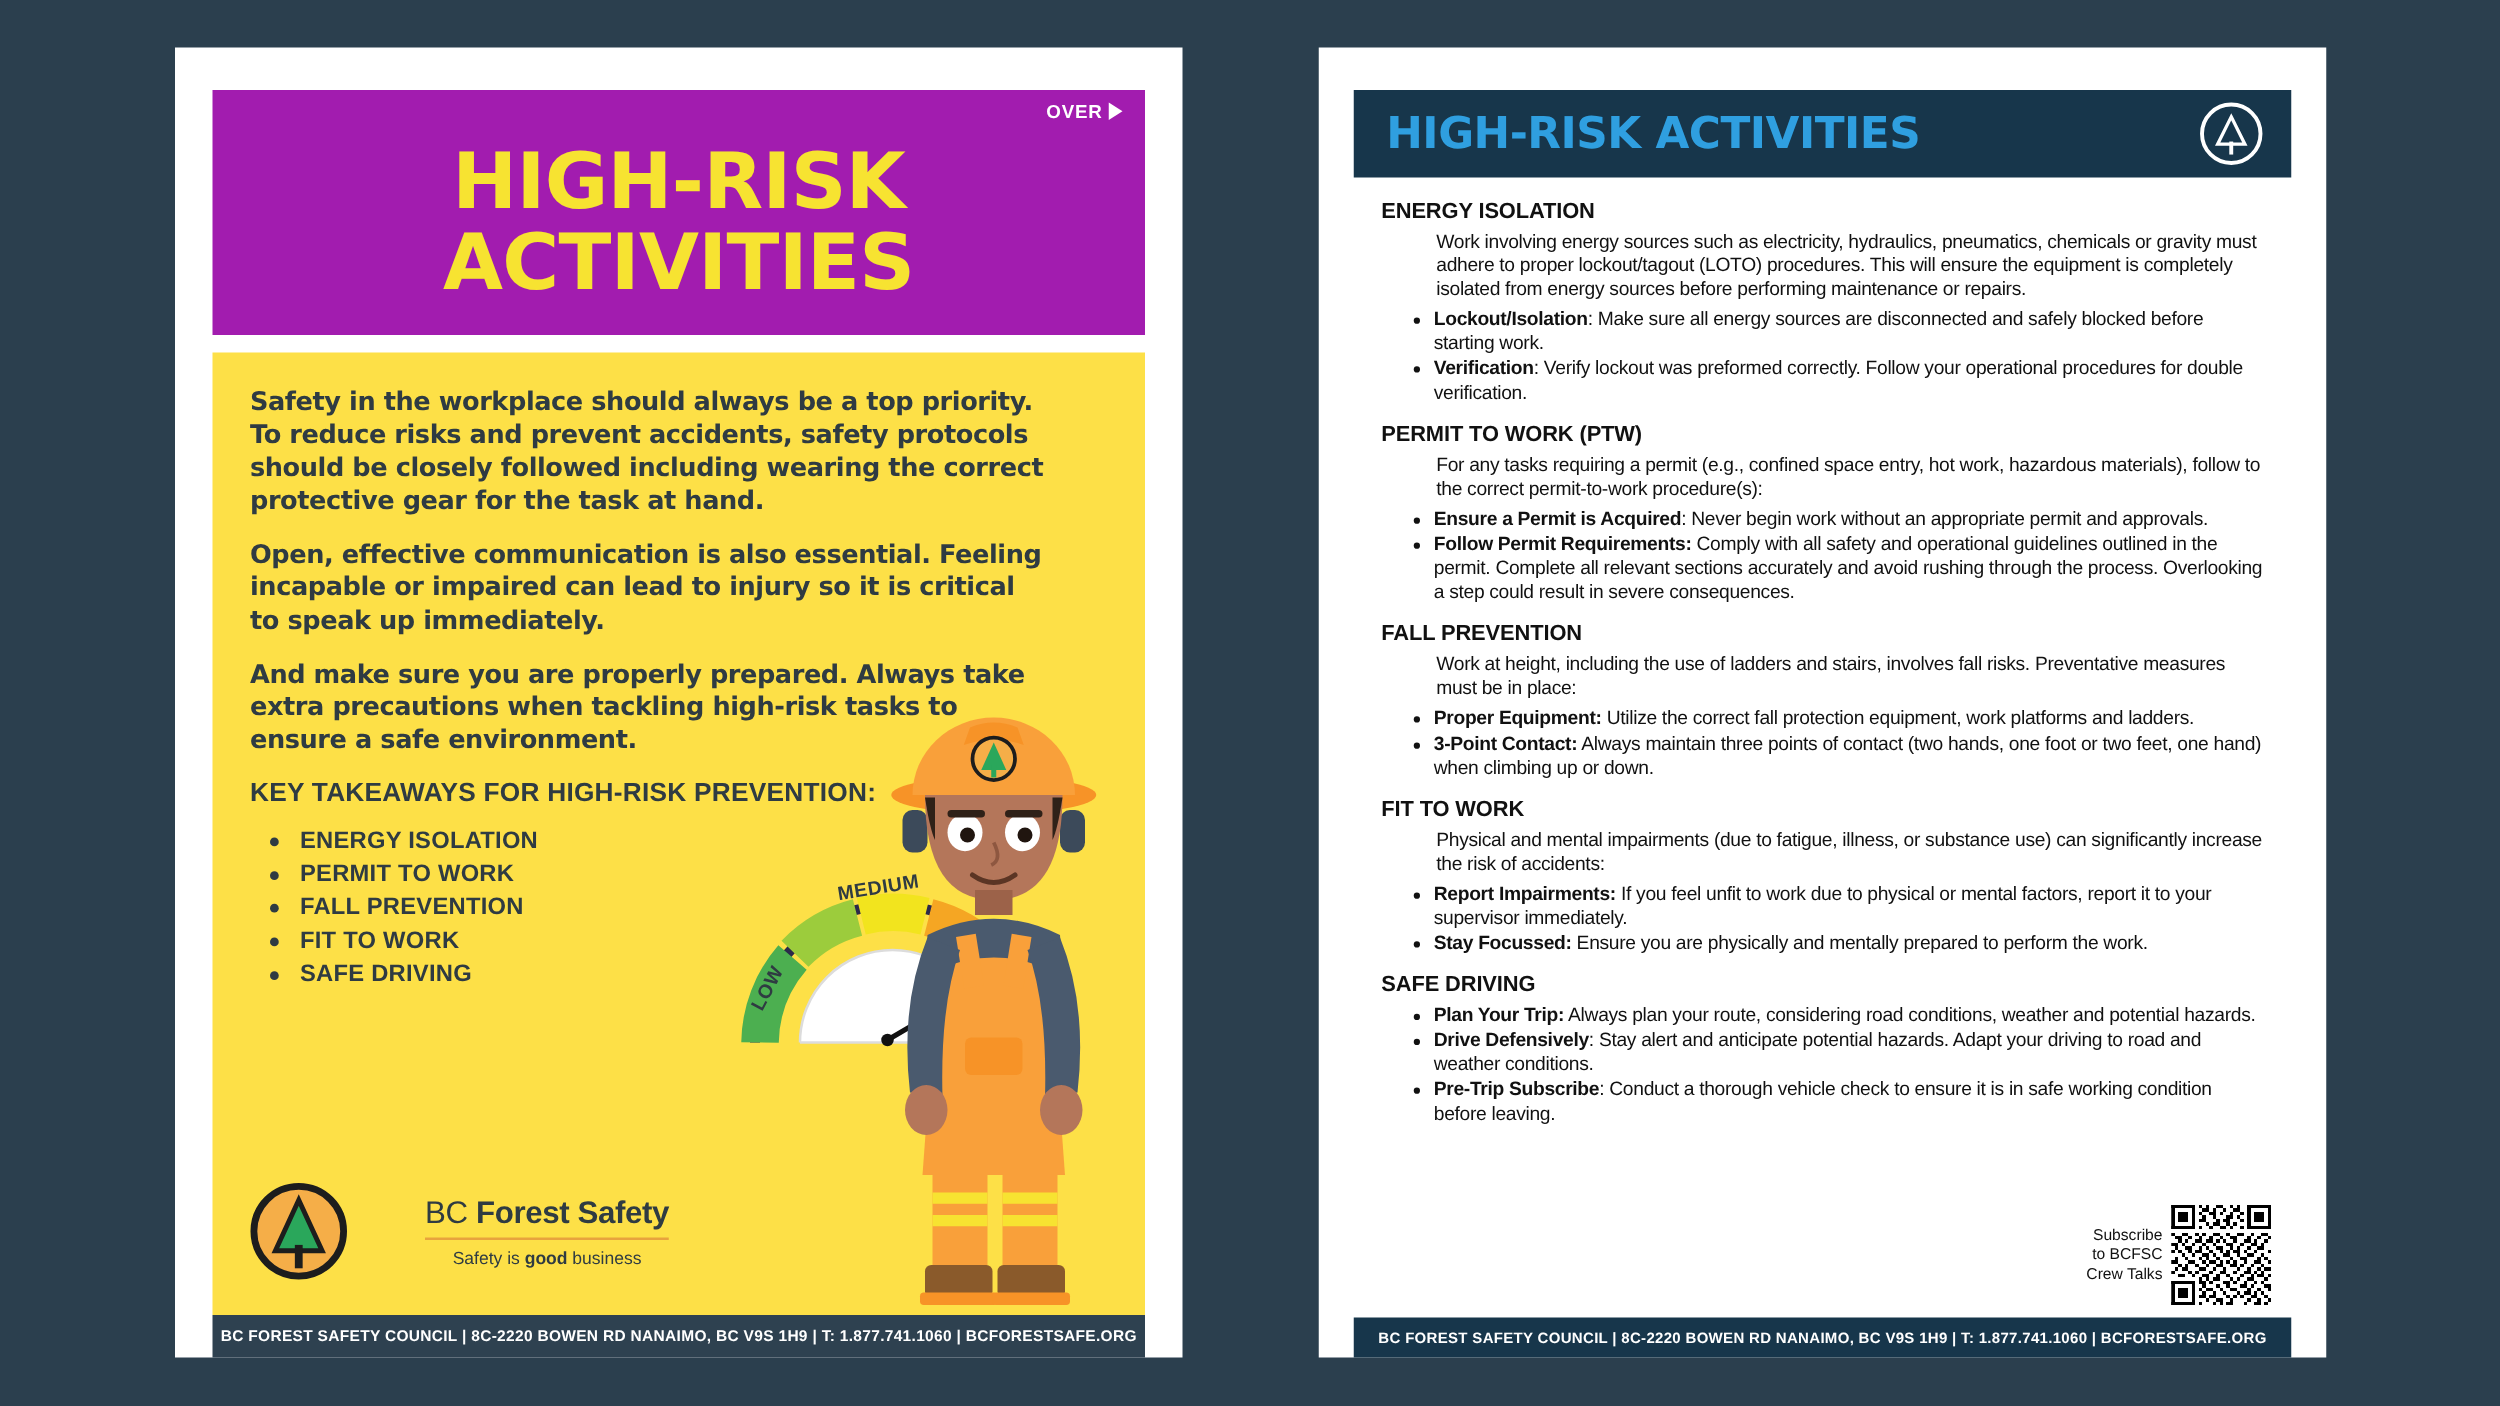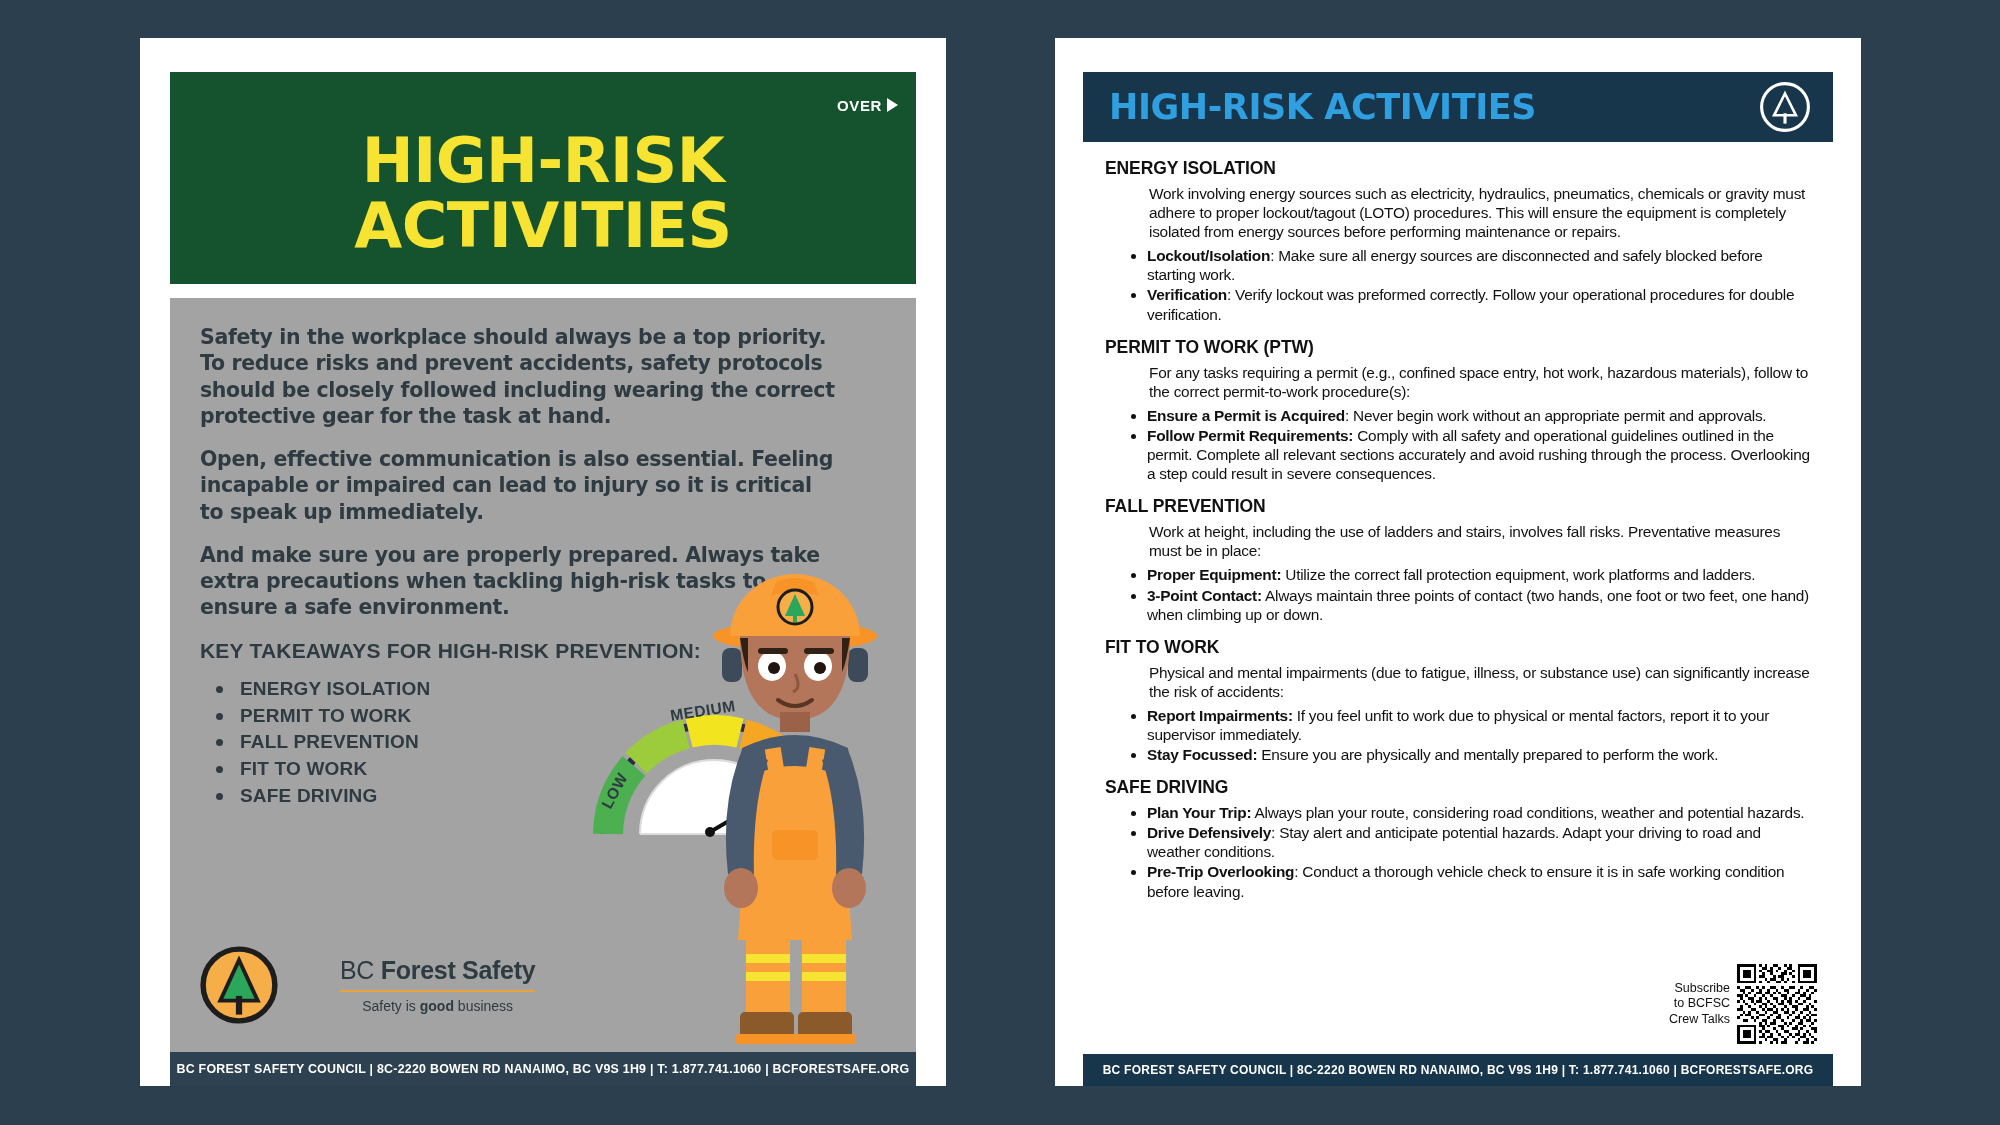--- a/index.html
+++ b/index.html
@@ -21,22 +21,22 @@
     left: 140px; top: 38px;
     width: 806px; height: 1048px;
     background: #ffffff;
     padding: 34px 30px 0 30px;
   }
   .left-inner {
     width: 100%; height: 100%;
     display: flex; flex-direction: column;
   }
   .left-header {
-    background: #14532d;
-    padding: 24px 18px 26px 18px;
+    background: #a21caf;
+    padding: 8px 18px 26px 18px;
     position: relative;
   }
   .over-row {
     display: flex; justify-content: flex-end; align-items: center;
     gap: 5px;
     height: 18px;
   }
   .over-label {
     color: #ffffff;
     font-size: 15px; font-weight: 700; letter-spacing: .6px;
@@ -51,21 +51,21 @@
     color: #f7e331;
     font-size: 62px;
     font-weight: 800;
     letter-spacing: -0.5px;
     text-align: center;
     line-height: 1.05;
     margin-top: 14px;
     font-family: "DejaVu Sans", sans-serif;
   }
   .left-body {
-    background: #a3a3a3;
+    background: #fde047;
     flex: 1;
     margin-top: 14px;
     padding: 26px 30px 0 30px;
     position: relative;
     overflow: hidden;
   }
   .para {
     color: #2f3b42;
     font-size: 20.5px;
     font-weight: 700;
@@ -430,21 +430,21 @@
               <ul class="sec-list">
                 <li><b>Report Impairments:</b> <span>If you feel unfit to work due to physical or mental factors, report it to your supervisor immediately.</span></li>
                 <li><b>Stay Focussed:</b> <span>Ensure you are physically and mentally prepared to perform the work.</span></li>
               </ul>
             </div>
             <div class="section">
               <div class="sec-head">SAFE DRIVING</div>
               <ul class="sec-list">
                 <li><b>Plan Your Trip:</b> <span>Always plan your route, considering road conditions, weather and potential hazards.</span></li>
                 <li><b>Drive Defensively</b>: <span>Stay alert and anticipate potential hazards. Adapt your driving to road and weather conditions.</span></li>
-                <li><b>Pre-Trip Overlooking</b>: <span>Conduct a thorough vehicle check to ensure it is in safe working condition before leaving.</span></li>
+                <li><b>Pre-Trip Subscribe</b>: <span>Conduct a thorough vehicle check to ensure it is in safe working condition before leaving.</span></li>
               </ul>
             </div>
           </div>
 
         <div class="qr-block">
           <div class="qr-caption">
             <div>Subscribe</div>
             <div>to BCFSC</div>
             <div>Crew Talks</div>
           </div>

